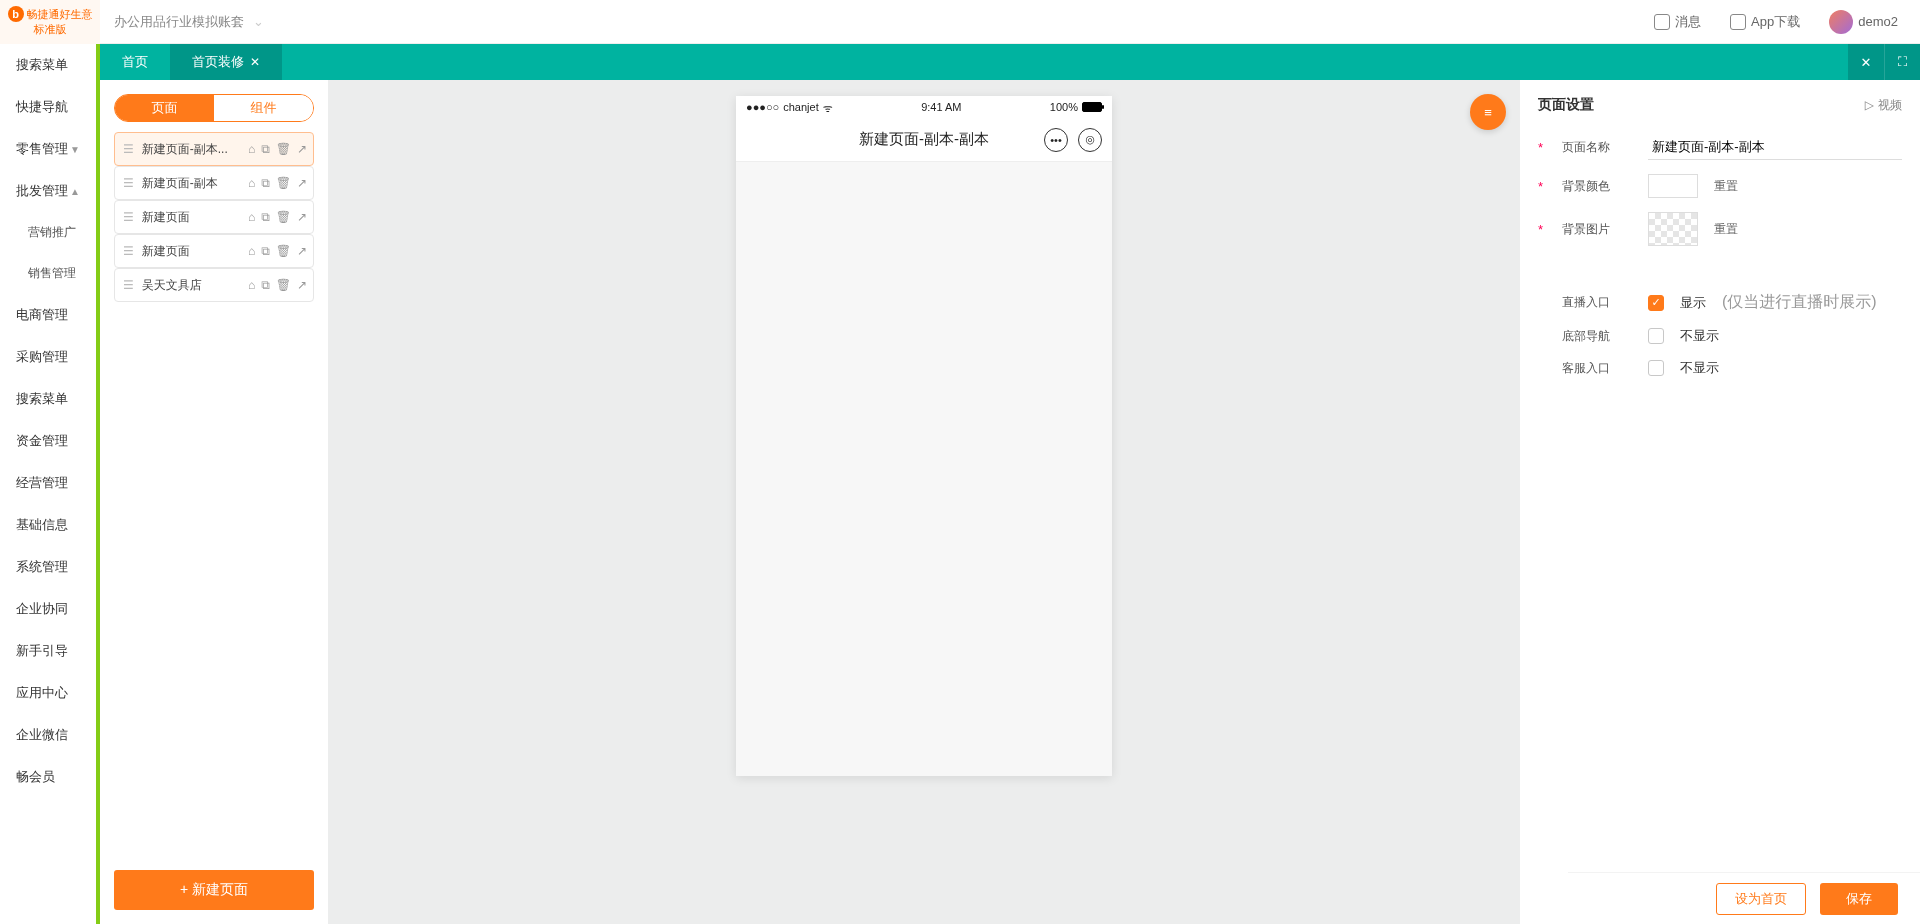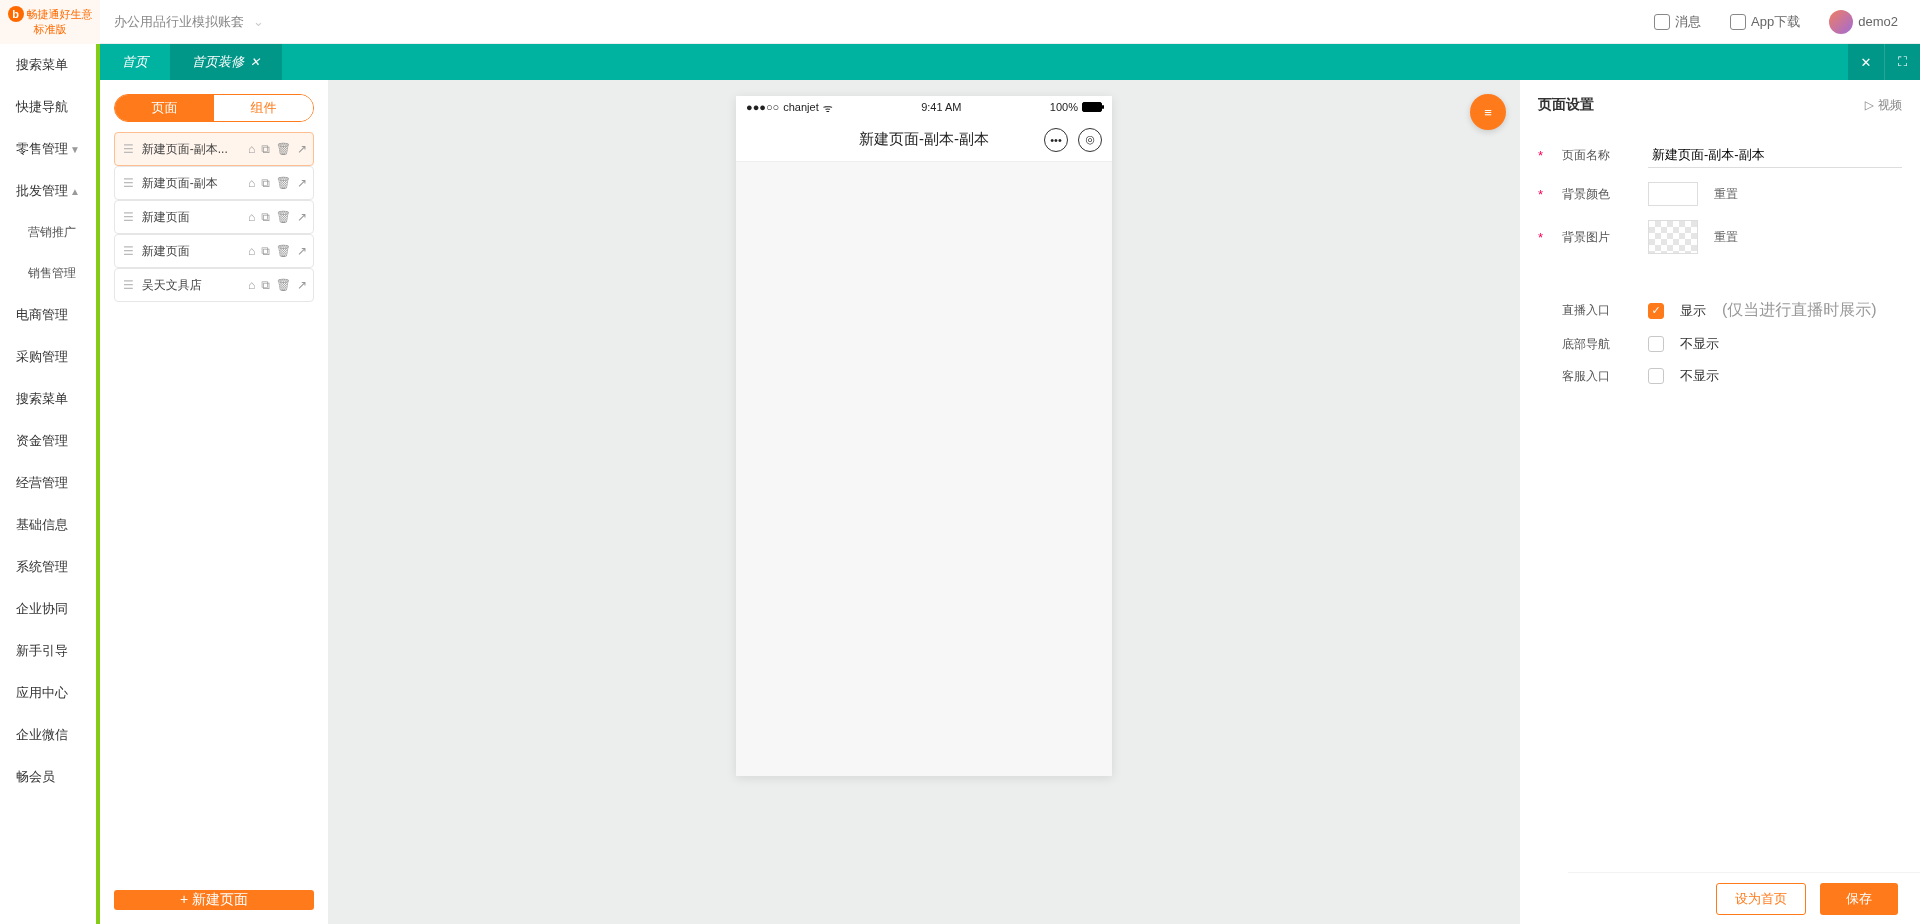--- a/index.html
+++ b/index.html
@@ -19,59 +19,59 @@
 .avatar { width:24px; height:24px; border-radius:50%; background:linear-gradient(135deg,#ef7e62,#a26bd6); }
 
 
 .sidebar { position:absolute; left:0; top:44px; bottom:0; width:100px; background:#fff; border-right:4px solid #84cc16; overflow:hidden; }
 .sidebar-item { padding:12px 16px; font-size:13px; color:#333; cursor:pointer; display:flex; align-items:center; justify-content:space-between; }
 .sidebar-sub { padding:12px 16px 12px 28px; font-size:12px; color:#555; cursor:pointer; }
 .sidebar .caret { font-size:10px; color:#999; }
 
 
 .tabstrip { position:absolute; left:100px; right:0; top:44px; height:36px; background:#00b3a0; display:flex; align-items:stretch; }
-.tab { padding:0 22px; color:#fff; display:flex; align-items:center; gap:6px; cursor:pointer; font-size:13px;font-style:italic; }
+.tab { padding:0 22px; color:#fff; display:flex; align-items:center; gap:6px; cursor:pointer; font-size:13px; }
 .tab.active { background:#009688; }
 .tab .x { font-size:12px; }
 .tabstrip-right { margin-left:auto; display:flex; align-items:center; }
 .tabstrip-right .tbtn { width:36px; height:36px; display:flex; align-items:center; justify-content:center; color:#fff; cursor:pointer; background:#009688; }
 .tabstrip-right .tbtn+.tbtn { border-left:1px solid rgba(255,255,255,.15); }
 
 
 .main { position:absolute; left:100px; right:0; top:80px; bottom:0; background:#fdba74; display:flex; }
 
 
 .pagelist { width:228px; background:#fff; padding:14px; display:flex; flex-direction:column; gap:10px; }
 .seg { display:flex; border:1px solid #ff7a1a; border-radius:14px; overflow:hidden; height:28px; }
 .seg button { flex:1; border:none; background:#fff; color:#ff7a1a; font-size:13px; cursor:pointer; }
 .seg button.on { background:#ff7a1a; color:#fff; }
 .page-row { border:1px solid #e6e6e6; border-radius:4px; height:34px; display:flex; align-items:center; padding:0 6px 0 8px; gap:8px; cursor:pointer; background:#fff; }
 .page-row.selected { background:#fff5ec; border-color:#ffbe8f; }
 .drag-icon { color:#bbb; font-size:12px; }
 .page-name { flex:1; white-space:nowrap; overflow:hidden; text-overflow:ellipsis; font-size:12px; color:#444; }
 .row-icons { display:flex; gap:6px; color:#999; }
 .row-icons span { cursor:pointer; font-size:12px; }
-.new-page-btn { margin-top:auto; height:20px; background:#ff7a1a; color:#fff; border:none; border-radius:3px; font-size:14px; cursor:pointer; }
+.new-page-btn { margin-top:auto; height:40px; background:#ff7a1a; color:#fff; border:none; border-radius:3px; font-size:14px; cursor:pointer; }
 
 
 .canvas-wrap { flex:1; background:#eceded; position:relative; overflow:hidden; }
 .float-btn { position:absolute; right:14px; top:14px; width:36px; height:36px; border-radius:50%; background:#ff7a1a; display:flex; align-items:center; justify-content:center; color:#fff; cursor:pointer; box-shadow:0 2px 6px rgba(0,0,0,.15); }
 .device { position:absolute; left:50%; top:16px; transform:translateX(-50%); width:376px; background:#fff; box-shadow:0 2px 10px rgba(0,0,0,.1); display:flex; flex-direction:column; height:680px; }
 .statusbar { height:22px; display:flex; align-items:center; justify-content:space-between; padding:0 10px; font-size:11px; color:#222; }
 .sb-left,.sb-right { display:flex; align-items:center; gap:4px; }
 .battery { width:20px; height:10px; border:1.3px solid #000; border-radius:2px; position:relative; background:#000; }
 .battery::after { content:""; position:absolute; right:-3px; top:2px; width:2px; height:4px; background:#000; border-radius:1px; }
 .navbar { height:44px; display:flex; align-items:center; justify-content:center; position:relative; border-bottom:1px solid #eee; font-size:15px; color:#222; }
 .nav-actions { position:absolute; right:10px; display:flex; gap:10px; align-items:center; }
 .nav-dot,.nav-target { width:24px; height:24px; border:1.3px solid #333; border-radius:50%; display:flex; align-items:center; justify-content:center; font-size:11px; }
 .device-body { flex:1; background:#f7f7f7; }
 
 
 .settings { width:400px; background:#fff; padding:16px 18px; display:flex; flex-direction:column; gap:14px; position:relative; }
-.settings-head { display:flex; align-items:center; justify-content:space-between; margin-bottom:14px; }
+.settings-head { display:flex; align-items:center; justify-content:space-between; margin-bottom:6px; }
 .settings-head h3 { font-size:14px; font-weight:600; }
 .video-link { font-size:12px; color:#888; display:flex; align-items:center; gap:4px; cursor:pointer; }
 .field { display:flex; align-items:center; gap:16px; }
 .field .req { color:#f05; width:8px; }
 .field label { width:70px; font-size:12px; color:#555; }
 .field input[type=text] { flex:1; border:none; border-bottom:1px solid #ddd; padding:5px 4px; font-size:13px; outline:none; }
 .swatch { width:50px; height:24px; border:1px solid #ddd; background:#fff; }
 .checker { width:50px; height:34px; border:1px solid #ddd;
   background:repeating-conic-gradient(#e5e5e5 0 25%,#fff 0 50%) 0 0/12px 12px; }
 .reset { font-size:12px; color:#666; cursor:pointer; }

